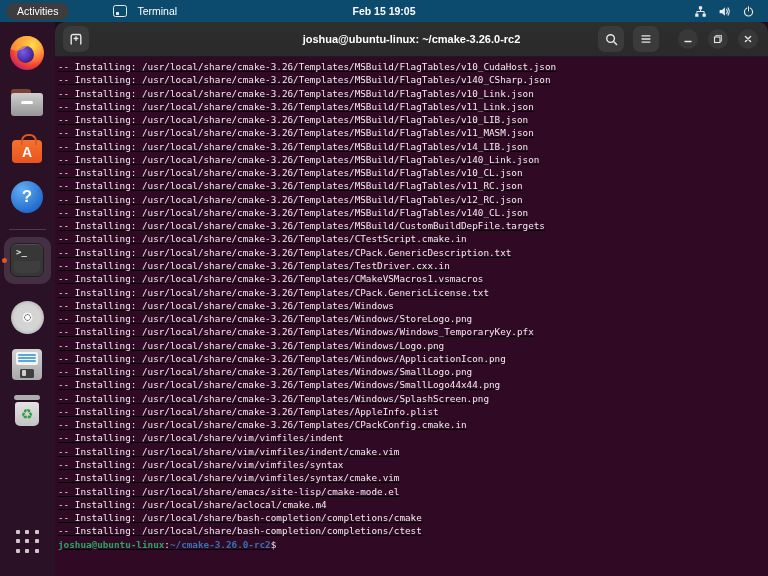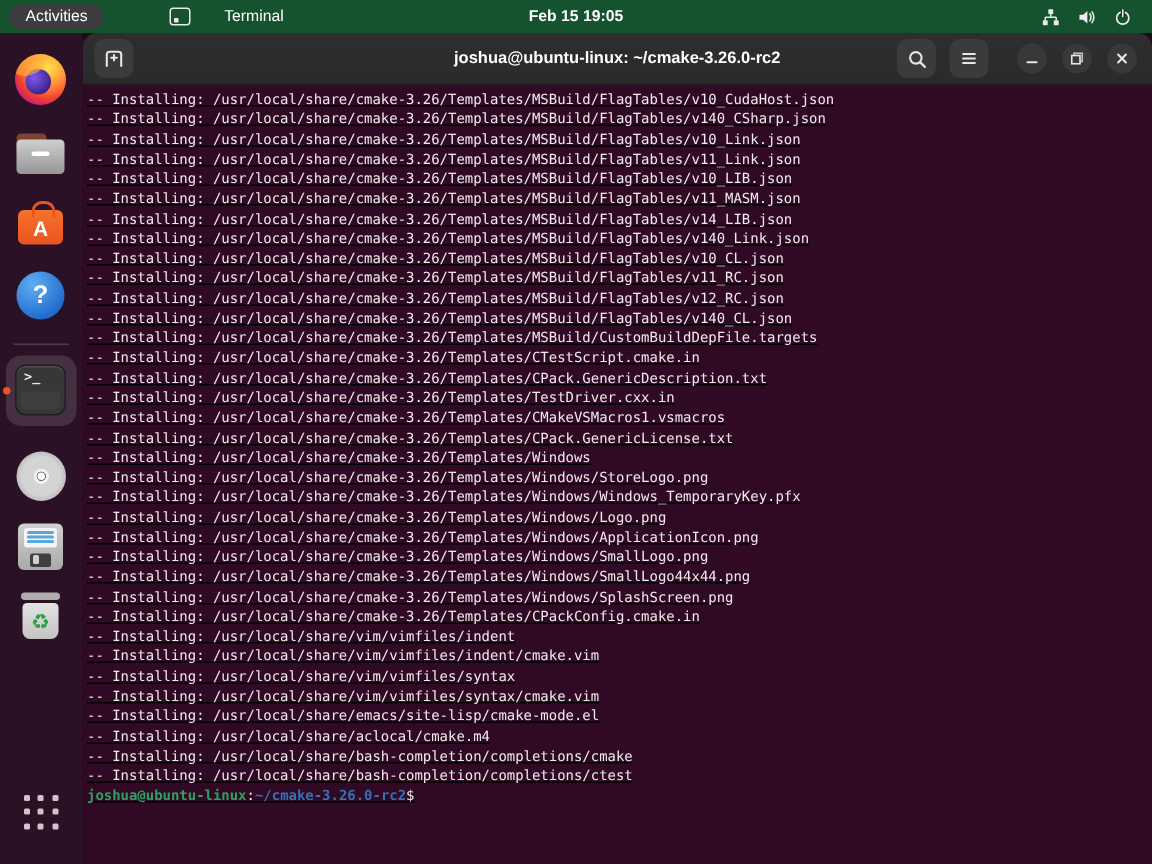--- a/index.html
+++ b/index.html
@@ -1,25 +1,25 @@
 <!DOCTYPE html>
 <html><head>
 <meta charset="utf-8">
 <style>
   html,body{margin:0;padding:0;}
   body{width:768px;height:576px;overflow:hidden;background:#1f0b1a;
        font-family:"Liberation Sans",sans-serif;-webkit-font-smoothing:antialiased;}
   .screen{position:relative;width:768px;height:576px;}
 
   
-  .topbar{position:absolute;left:0;top:0;width:768px;height:22px;background:#14532d;
+  .topbar{position:absolute;left:0;top:0;width:768px;height:22px;background:#0c4a6e;
           display:flex;align-items:center;color:#f2f2f2;font-size:10.5px;z-index:5;justify-content:center;}
   .activities{margin-left:6px;background:#3d3c3e;border-radius:11px;padding:2.5px 11px;
               color:#fff;}
-  .appmenu{display:flex;align-items:center;gap:22px;margin-left:16px;color:#fff;padding-left:28px;}
+  .appmenu{display:flex;align-items:center;gap:10px;margin-left:16px;color:#fff;padding-left:28px;}
   .appmenu-icon{width:12px;height:10px;border:1.2px solid #e9e9e9;border-radius:2.5px;
                 position:relative;display:inline-block;}
   .appmenu-icon::after{content:"";position:absolute;left:1.5px;bottom:1.5px;width:3px;height:2.5px;
                 background:#e9e9e9;border-radius:0.5px;}
   .clock{position:absolute;left:0;right:0;text-align:center;font-weight:700;color:#fff;
          white-space:pre;pointer-events:none;}
   .tray{margin-left:auto;display:flex;align-items:center;gap:11px;padding-right:13px;z-index:6;}
   .tray svg{display:block;}
 
   
@@ -281,20 +281,21 @@
           <div class="term-line">-- Installing: /usr/local/share/cmake-3.26/Templates/CMakeVSMacros1.vsmacros</div>
           <div class="term-line">-- Installing: /usr/local/share/cmake-3.26/Templates/CPack.GenericLicense.txt</div>
           <div class="term-line">-- Installing: /usr/local/share/cmake-3.26/Templates/Windows</div>
           <div class="term-line">-- Installing: /usr/local/share/cmake-3.26/Templates/Windows/StoreLogo.png</div>
           <div class="term-line">-- Installing: /usr/local/share/cmake-3.26/Templates/Windows/Windows_TemporaryKey.pfx</div>
           <div class="term-line">-- Installing: /usr/local/share/cmake-3.26/Templates/Windows/Logo.png</div>
           <div class="term-line">-- Installing: /usr/local/share/cmake-3.26/Templates/Windows/ApplicationIcon.png</div>
           <div class="term-line">-- Installing: /usr/local/share/cmake-3.26/Templates/Windows/SmallLogo.png</div>
           <div class="term-line">-- Installing: /usr/local/share/cmake-3.26/Templates/Windows/SmallLogo44x44.png</div>
           <div class="term-line">-- Installing: /usr/local/share/cmake-3.26/Templates/Windows/SplashScreen.png</div>
+          <div class="term-line">-- Installing: /usr/local/share/cmake-3.26/Templates/AppleInfo.plist</div>
           <div class="term-line">-- Installing: /usr/local/share/cmake-3.26/Templates/CPackConfig.cmake.in</div>
           <div class="term-line">-- Installing: /usr/local/share/vim/vimfiles/indent</div>
           <div class="term-line">-- Installing: /usr/local/share/vim/vimfiles/indent/cmake.vim</div>
           <div class="term-line">-- Installing: /usr/local/share/vim/vimfiles/syntax</div>
           <div class="term-line">-- Installing: /usr/local/share/vim/vimfiles/syntax/cmake.vim</div>
           <div class="term-line">-- Installing: /usr/local/share/emacs/site-lisp/cmake-mode.el</div>
           <div class="term-line">-- Installing: /usr/local/share/aclocal/cmake.m4</div>
           <div class="term-line">-- Installing: /usr/local/share/bash-completion/completions/cmake</div>
           <div class="term-line">-- Installing: /usr/local/share/bash-completion/completions/ctest</div>
         </div>

